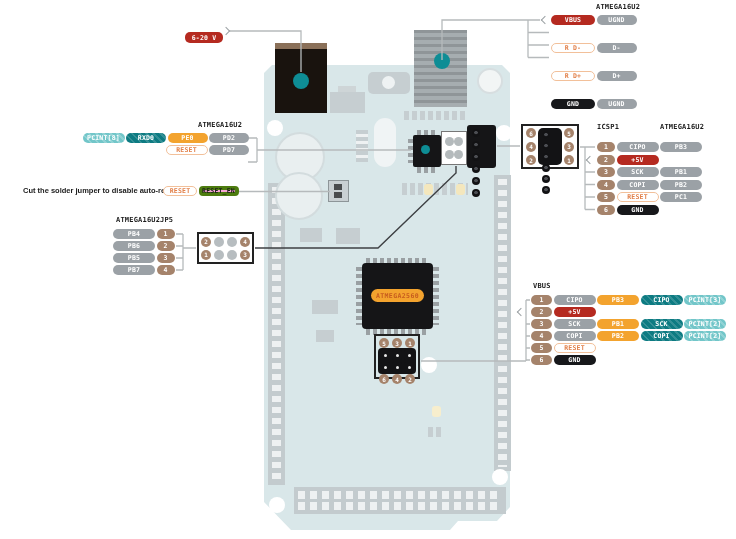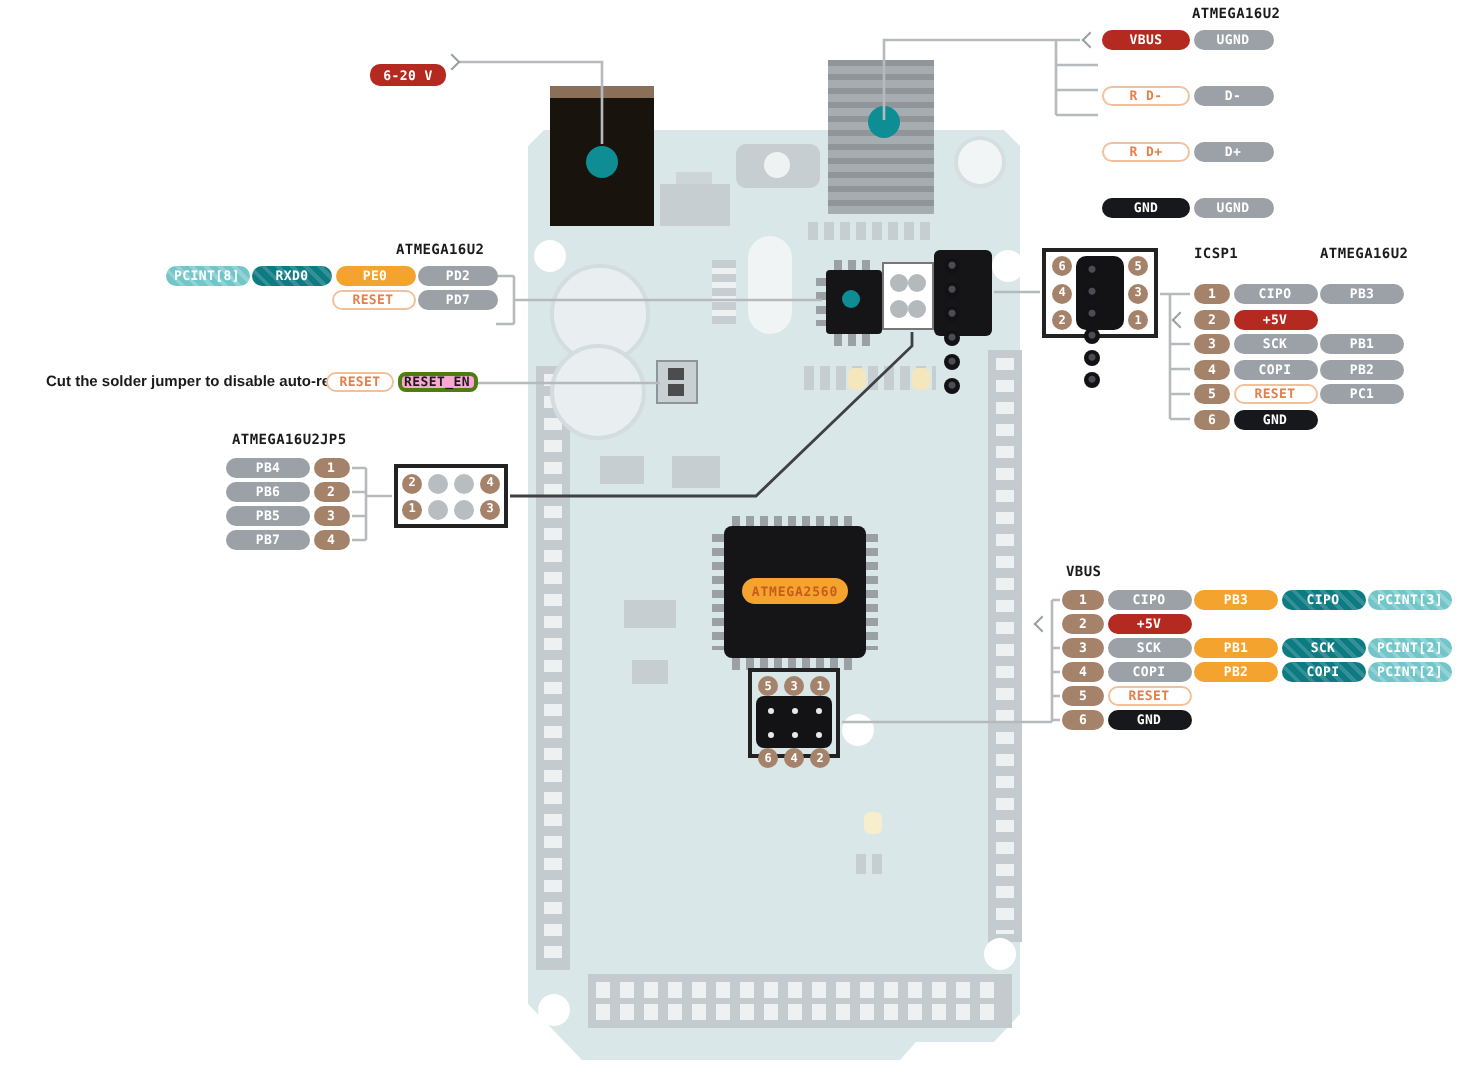--- a/index.html
+++ b/index.html
@@ -53,21 +53,21 @@
   .pill.red{background:var(--c-red,#b52a20)}
   .pill.gray{background:var(--c-gray,#9ba1a6)}
   .pill.orange{background:var(--c-orange,#f3a32e)}
   .pill.black{background:var(--c-black,#17181b)}
   .pill.num{background:var(--c-brown,#a5836b);width:18px}
   .pill.tealdark{background:var(--c-tealdark,#0d7b82);
       background-image:repeating-linear-gradient(45deg,rgba(255,255,255,.16) 0 2px,transparent 2px 5px)}
   .pill.teallight{background:var(--c-teallight,#72c6c9);
       background-image:repeating-linear-gradient(45deg,rgba(255,255,255,.22) 0 2px,transparent 2px 5px)}
   .pill.outline{background:#fff;border:1px solid #f2c09a;color:#e2814b}
-  .pill.outline-dark{background:#f9a8d4;border:2px solid #4d7c0f;color:#1c1c1c}
+  .pill.outline-dark{background:#f9a8d4;border:4px solid #4d7c0f;color:#1c1c1c}
   .g-usb .pill:first-child{width:44px}
   .g-serial .prow{justify-content:flex-end}
   .g-serial .pill:first-child{width:42px}
   .g-jp5 .pill{width:42px}.g-jp5 .pill.num{width:18px}
   .g-icsp1 .prow{margin-bottom:2.5px}
   .g-usb .prow{margin-bottom:18px}
   .g-icsp1 .pill{width:42px}.g-icsp1 .pill.num{width:18px}
   .g-icsp .pill{width:42px}.g-icsp .pill.num{width:21px}
   .g-reset .pill{width:34px}.g-reset .pill:last-child{width:40px;border-radius:4px}
   .g-power .pill{width:38px;height:11px}

